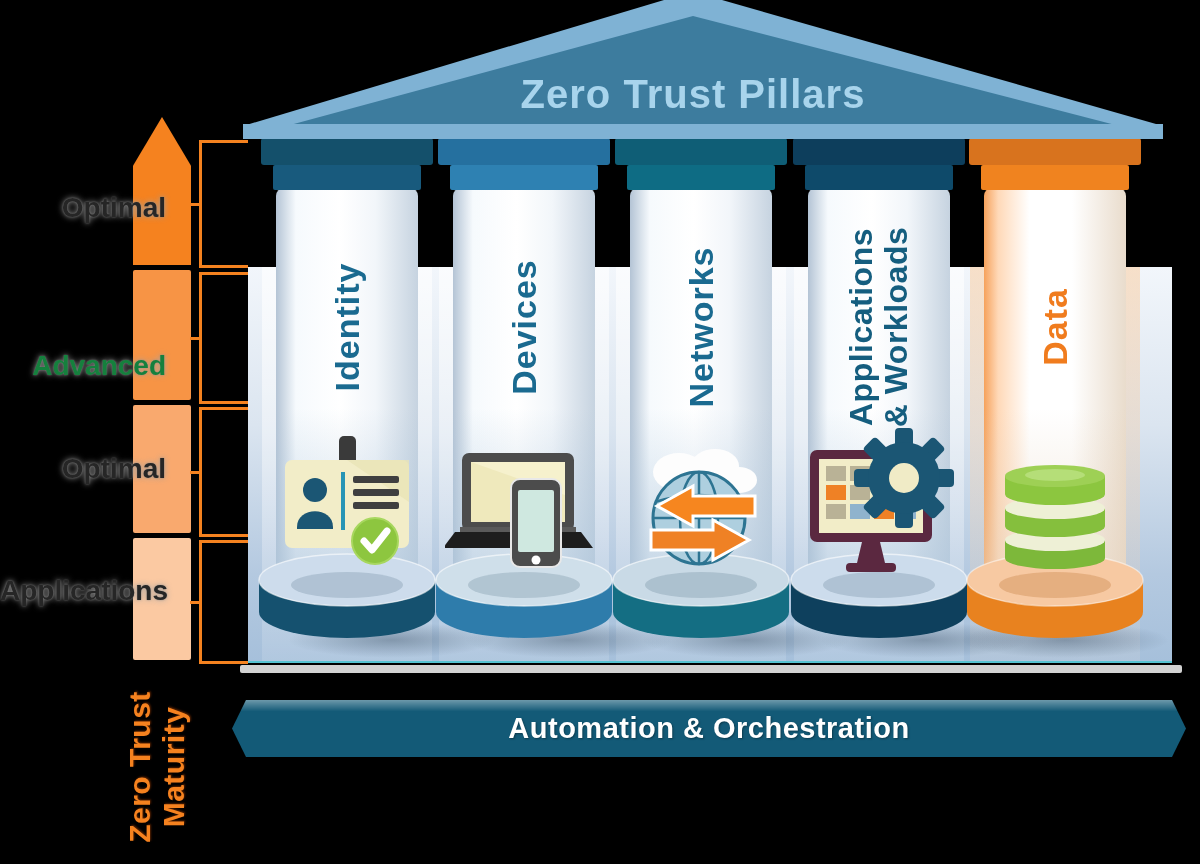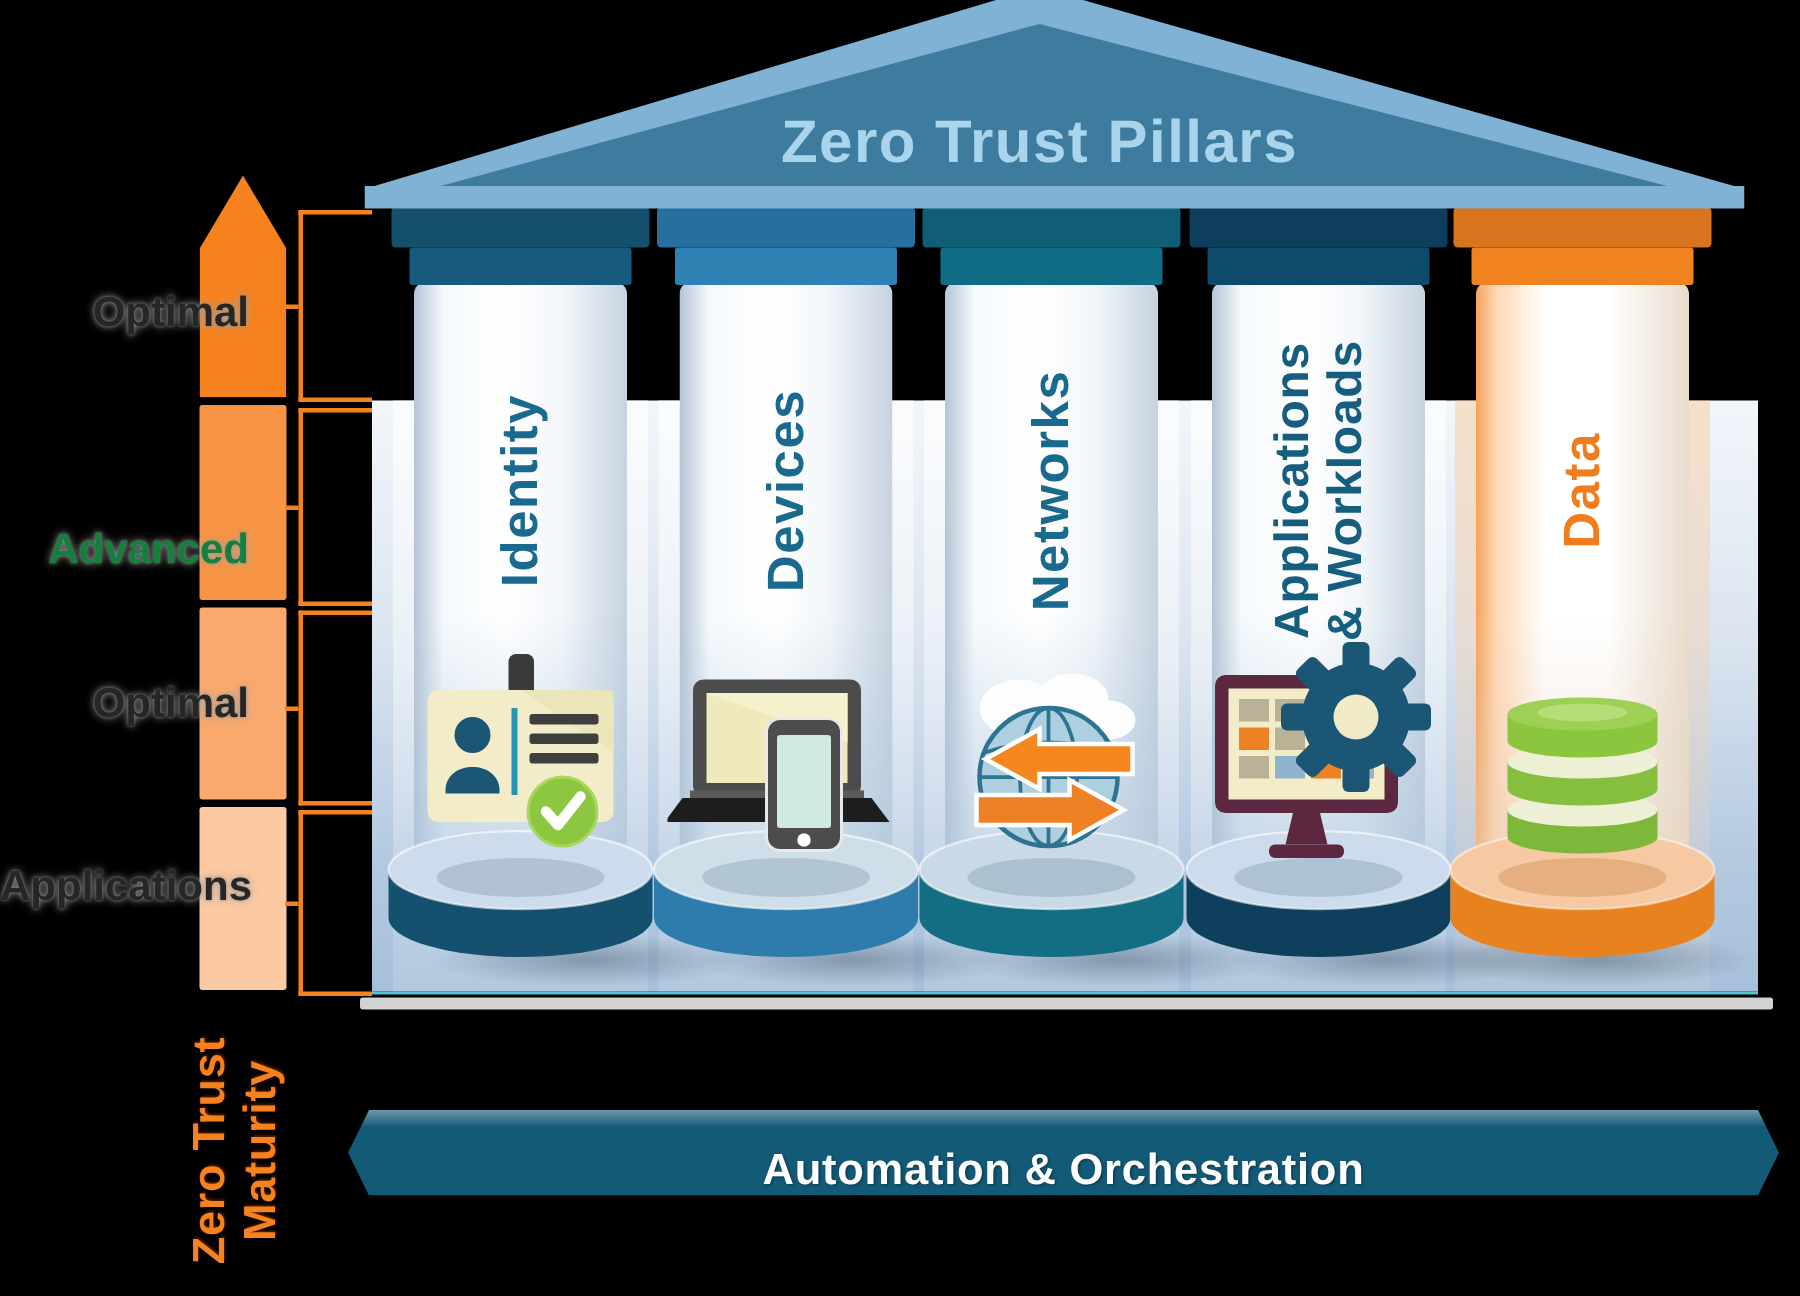--- a/index.html
+++ b/index.html
@@ -245,17 +245,17 @@
   <div class="abs level-label" style="top: 192px; color: rgb(38, 38, 38);">Optimal</div>
   <div class="abs level-label" style="top: 320px; color: #15803d; margin-top: 30px;">Advanced</div>
   <div class="abs level-label" style="top: 453px; color: rgb(38, 38, 38);">Optimal</div>
   <div class="abs level-label" style="top: 575px; color: rgb(38, 38, 38);">Applications</div>
 
   <div class="abs axis-label" style="color: rgb(245, 130, 31);">
     <span>Zero Trust</span>
     <span>Maturity</span>
   </div>
 
-  <div class="abs fbar" style="top: 740px; background-color: rgb(19, 90, 119); align-items: flex-end;">
+  <div class="abs fbar" style="top: 700px; background-color: rgb(19, 90, 119);">
     <span>Automation &amp; Orchestration</span>
   </div>
 
 </div>
 
 </body></html>

